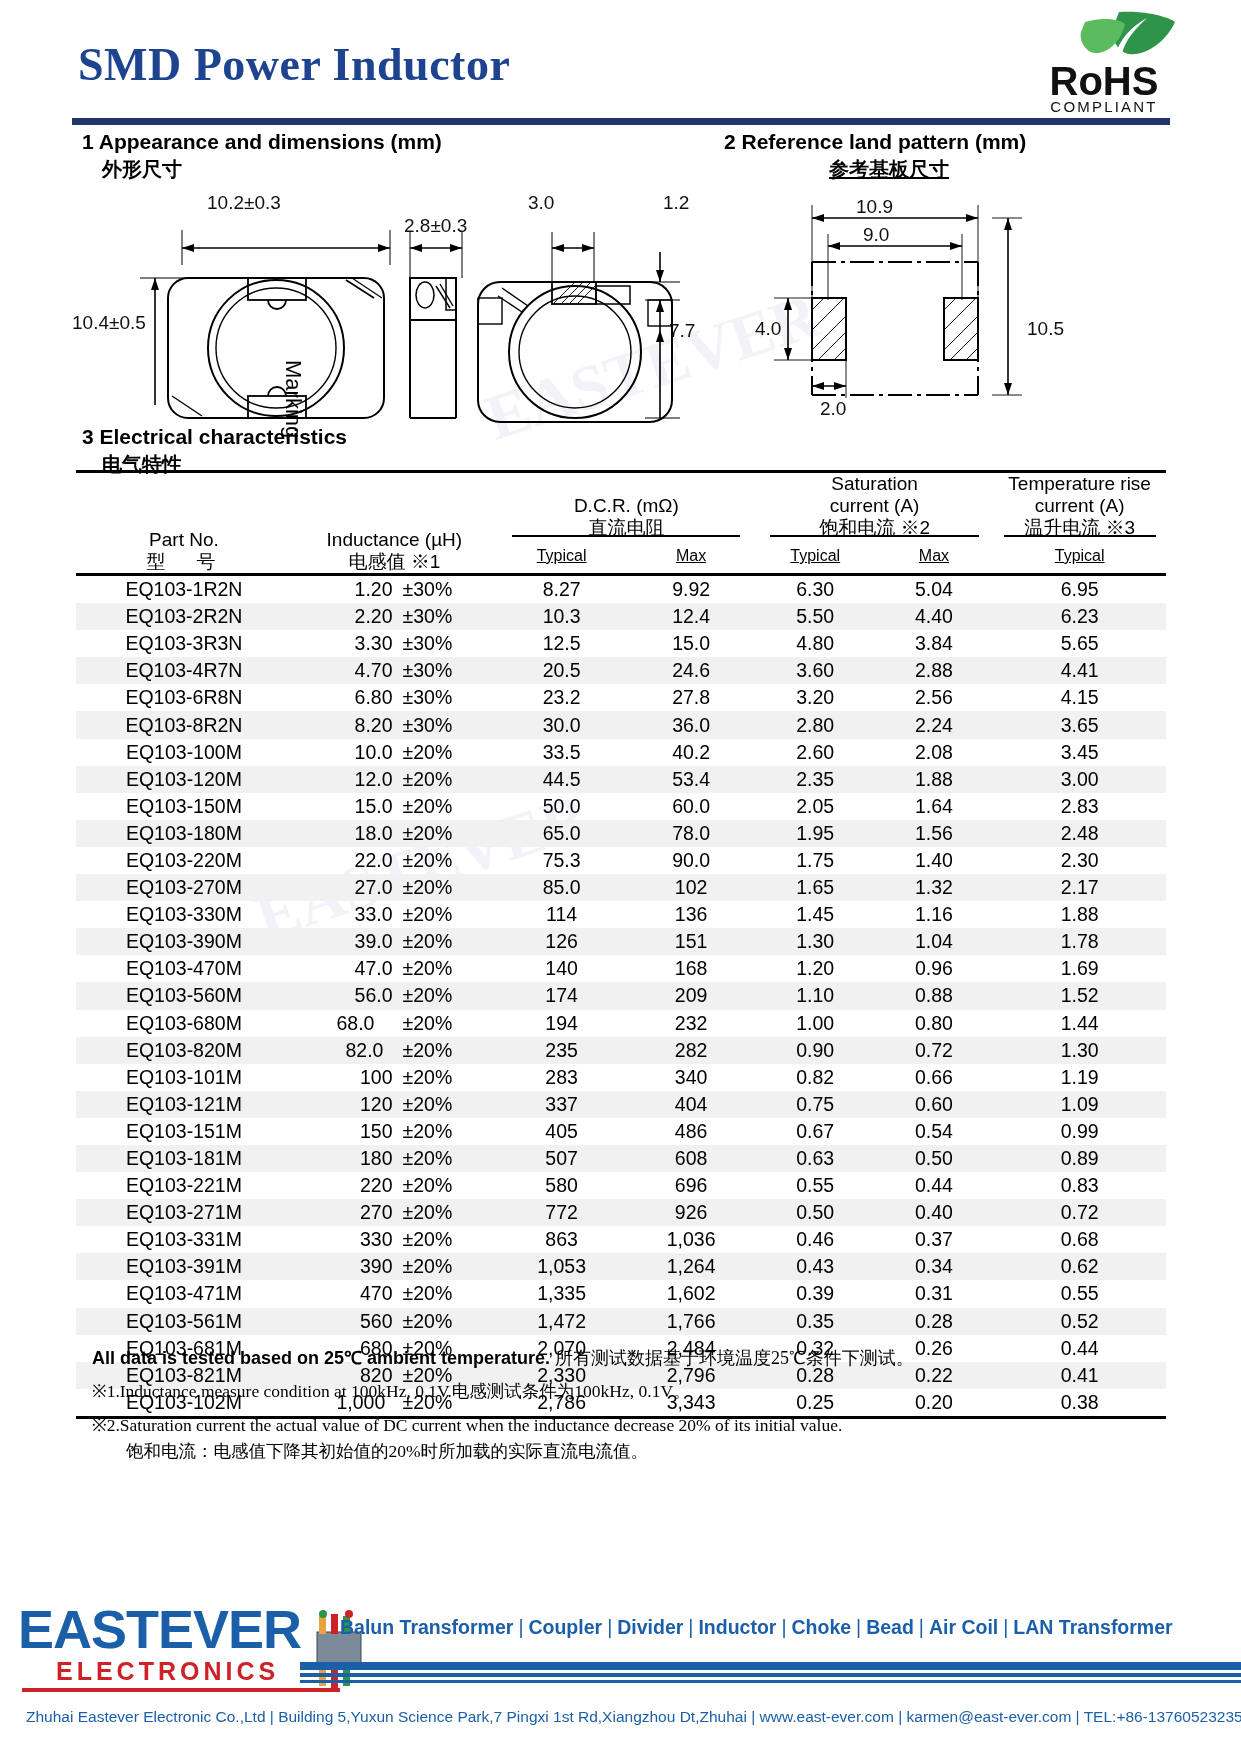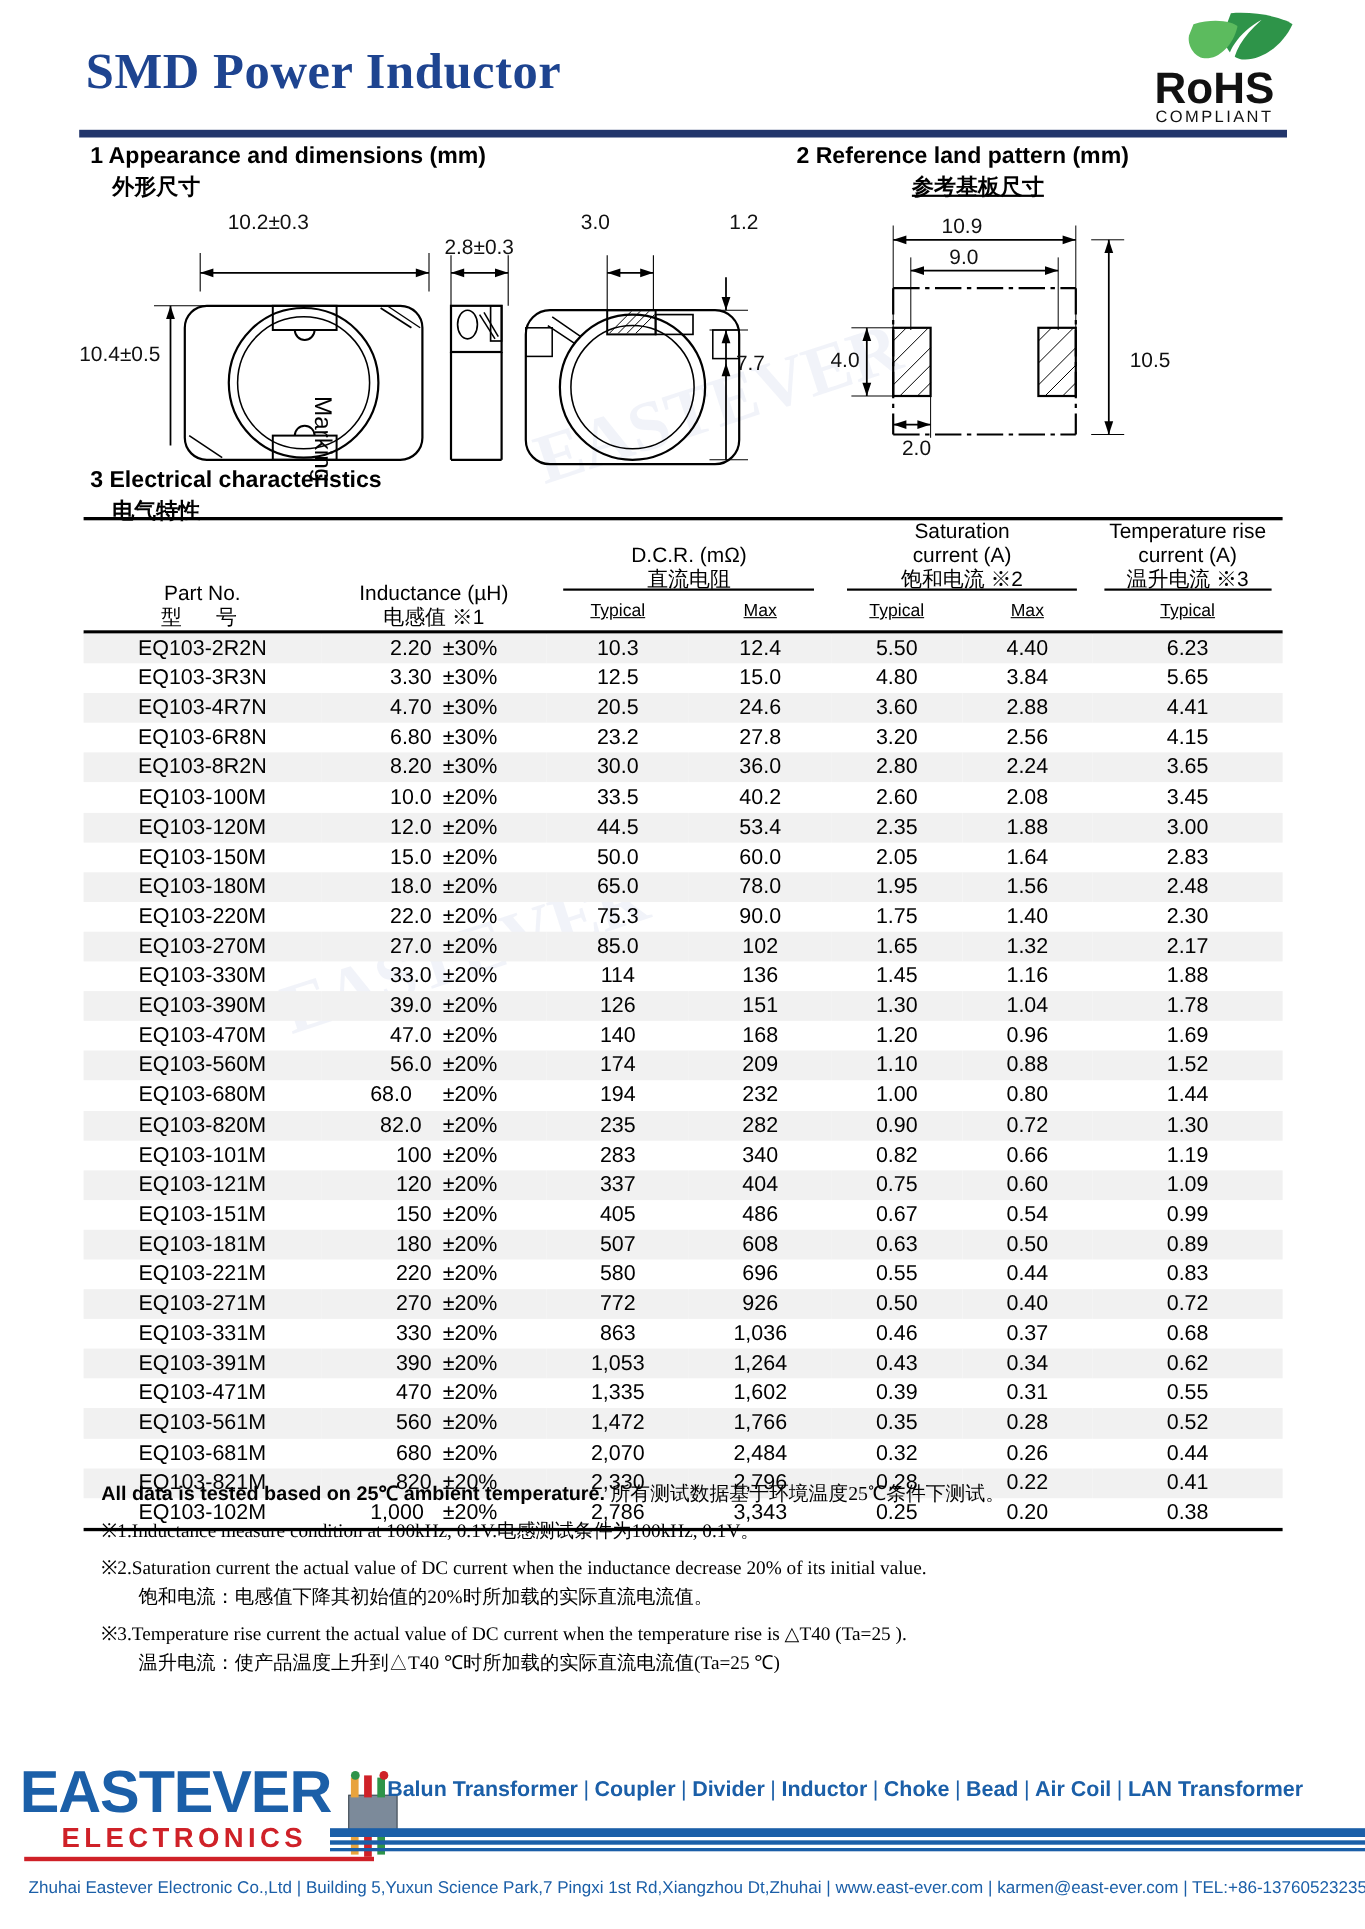--- a/index.html
+++ b/index.html
@@ -83,21 +83,21 @@
   .brand .ever{
     font-family:"Liberation Sans",sans-serif;font-weight:bold;
     font-size:54px;color:#1b5fa8;letter-spacing:-1px;line-height:54px;
   }
   .brand .elec{
     font-family:"Liberation Sans",sans-serif;font-weight:bold;
     font-size:25px;color:#cf2128;letter-spacing:4px;margin-top:1px;
     padding-left:38px;
   }
   .prodlist{
-    position:absolute;left:352px;top:16px;
+    position:absolute;left:340px;top:16px;
     font-family:"Liberation Sans",sans-serif;font-size:19.5px;
     color:#1b5fa8;font-weight:bold;white-space:nowrap;
   }
   .prodlist .sep{color:#1b5fa8;font-weight:normal;padding:0 5px;}
   .blue-bars{position:absolute;left:300px;top:62px;width:941px;}
   .blue-bars div{background:#1b5fa8;margin-bottom:3px;}
   .redline{position:absolute;left:22px;top:88px;width:318px;height:4px;background:#cf2128;}
   .addr{
     position:absolute;left:26px;top:108px;width:1200px;
     font-family:"Liberation Sans",sans-serif;font-size:15.5px;
@@ -334,20 +334,29 @@
           <th class="c-dcr">Max</th>
           <th class="c-sat">Typical</th>
           <th class="c-sat">Max</th>
           <th class="c-temp">Typical</th>
         </tr>
       </thead>
     </table>
     <div class="thick-rule"></div>
     <table class="spec" id="spec-body">
         <tbody>
+          <tr class="row">
+            <td class="c-part">EQ103-1R2N</td>
+            <td class="c-ind"><span style="display: inline-block; width: 56px; text-align: right;">1.20</span><span style="margin-left: 10px;">±30%</span></td>
+            <td class="c-dcr">8.27</td>
+            <td class="c-dcr">9.92</td>
+            <td class="c-sat">6.30</td>
+            <td class="c-sat">5.04</td>
+            <td class="c-temp">6.95</td>
+          </tr>
           <tr class="row alt">
             <td class="c-part">EQ103-2R2N</td>
             <td class="c-ind"><span style="display: inline-block; width: 56px; text-align: right;">2.20</span><span style="margin-left: 10px;">±30%</span></td>
             <td class="c-dcr">10.3</td>
             <td class="c-dcr">12.4</td>
             <td class="c-sat">5.50</td>
             <td class="c-sat">4.40</td>
             <td class="c-temp">6.23</td>
           </tr>
           <tr class="row">
@@ -618,24 +627,20 @@
 
   <div class="notes">
     <div class="note-main">
       <span>All data is tested based on 25℃ ambient temperature.</span>
       <span class="cn">所有测试数据基于环境温度25℃条件下测试。</span>
     </div>
     <div class="note">※1.Inductance measure condition at 100kHz, 0.1V.电感测试条件为100kHz, 0.1V。</div>
     <div class="note">
       <span>※2.Saturation current the actual value of DC current when the inductance decrease 20% of its initial value.</span>
       <span class="indent">饱和电流：电感值下降其初始值的20%时所加载的实际直流电流值。</span>
-    </div>
-    <div class="note">
-      <span>※3.Temperature rise current the actual value of DC current when the temperature rise is △T40 (Ta=25 ).</span>
-      <span class="indent">温升电流：使产品温度上升到△T40 ℃时所加载的实际直流电流值(Ta=25 ℃)</span>
     </div>
   </div>
 
   <div class="footer">
     <div class="brand">
       <div class="ever">EASTEVER</div>
       <div class="elec">ELECTRONICS</div>
     </div>
     <svg style="position:absolute;left:303px;top:8px;" width="70" height="86">
       <rect x="14" y="24" width="44" height="34" fill="#7c8a9a" stroke="#3b4650"></rect>

